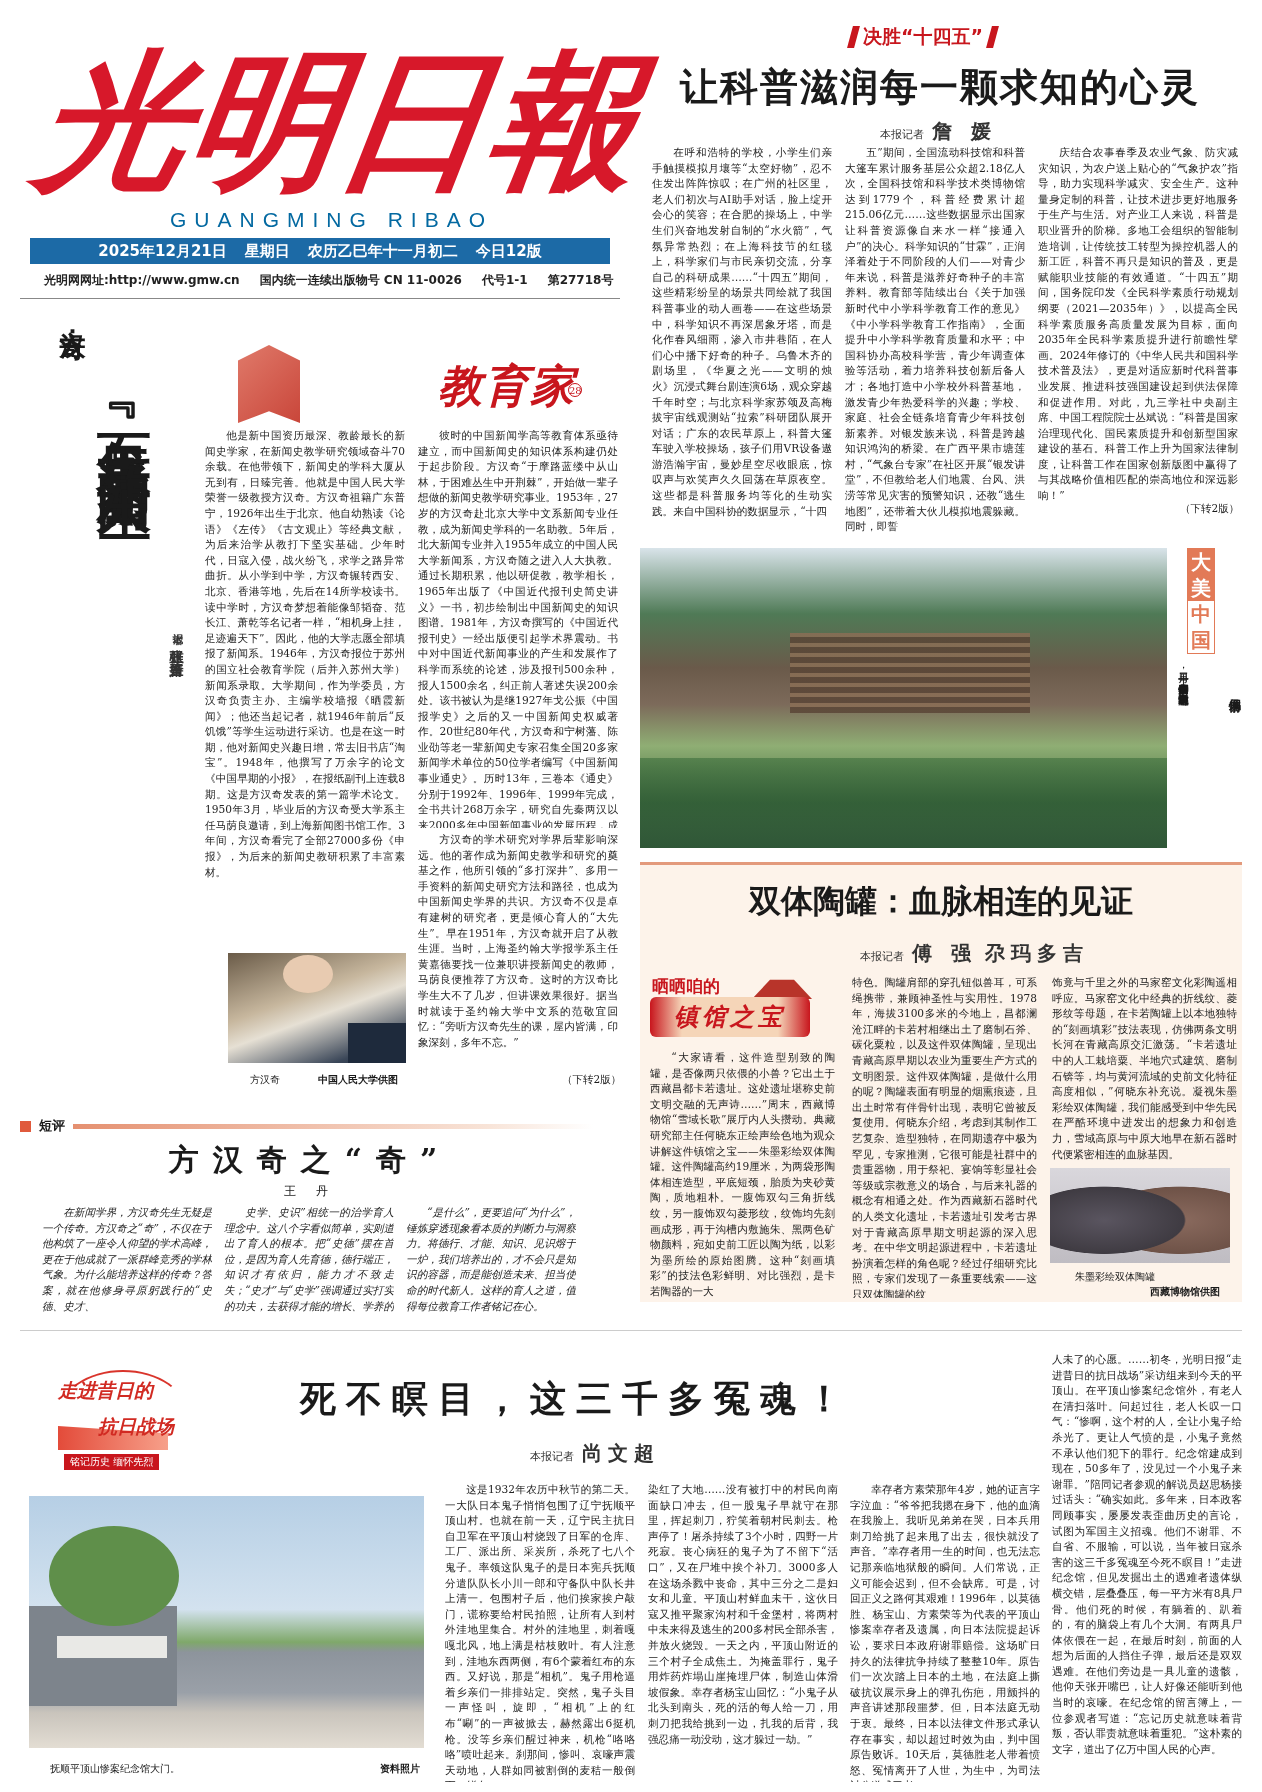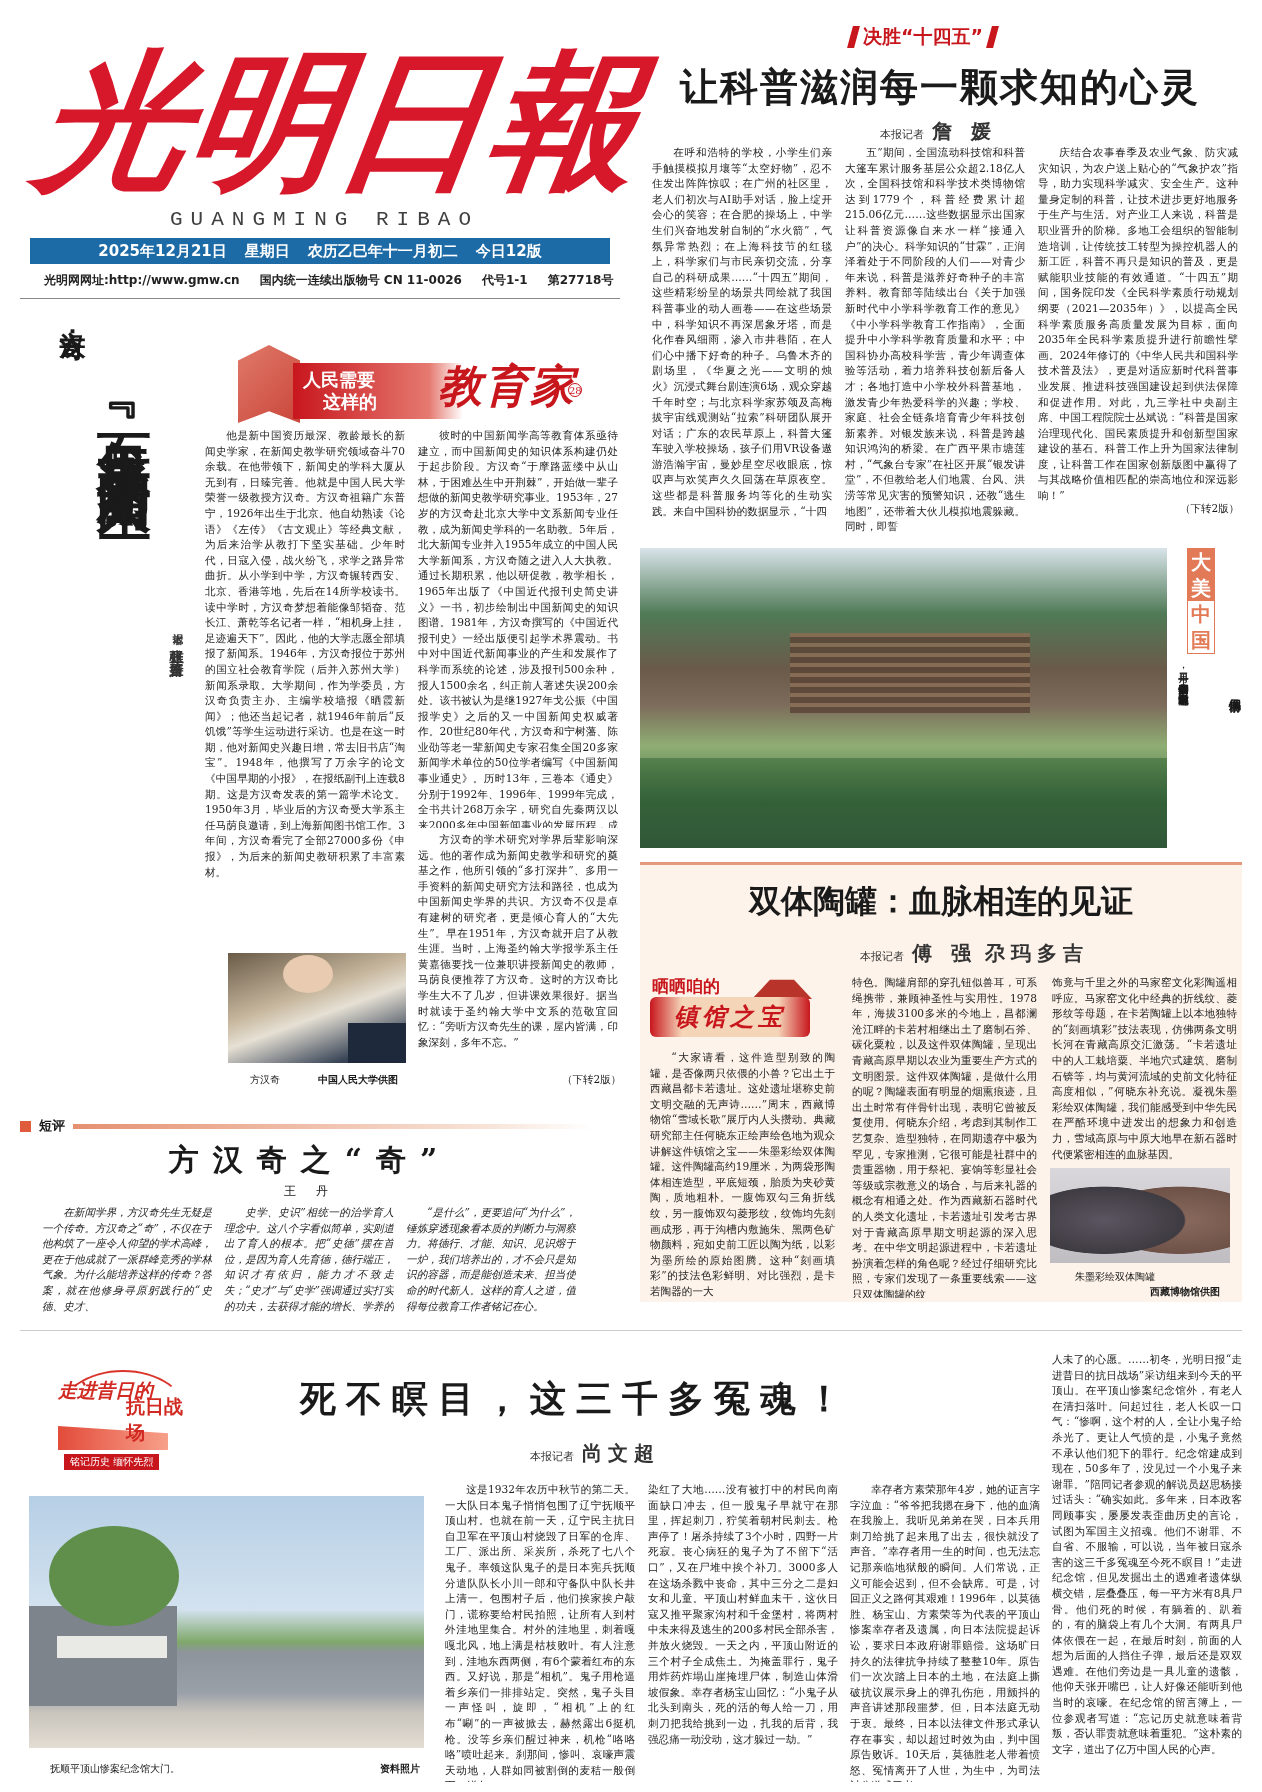--- a/index.html
+++ b/index.html
@@ -4,21 +4,21 @@
 <style>
   * { box-sizing: border-box; margin: 0; padding: 0; }
   html, body { width: 1262px; height: 1792px; background: #ffffff; overflow: hidden; }
   body { position: relative; font-family: "DejaVu Serif", "Liberation Serif", serif; color: #1a1a1a; }
   .abs { position: absolute; }
   .serif { font-family: "DejaVu Serif", "Liberation Serif", serif; }
 
   
   .masthead-logo { left: 40px; top: 30px; width: 520px; height: 180px; display:flex; align-items:center; justify-content:space-between; }
   .masthead-logo span { color: #d7182a; font-size: 150px; font-style: italic; font-weight: bold; font-family: "DejaVu Serif", serif; line-height: 1; transform: skewX(-8deg); display:inline-block; }
-  .masthead-pinyin { left: 170px; top: 208px; font-size: 21px; letter-spacing: 8px; font-family: Liberation Mono, monospace; color: #404040; }
+  .masthead-pinyin { left: 170px; top: 208px; font-size: 21px; letter-spacing: 8px; font-family: Liberation Sans, sans-serif; color: #0369a1; }
   .date-bar { left: 30px; top: 238px; width: 580px; height: 26px; background: #1c6aa6; color: #fff; font-size: 15px; font-weight: bold; font-family: "DejaVu Sans", sans-serif; display:flex; align-items:center; justify-content:center; gap: 18px; }
   .pubinfo { left: 44px; top: 272px; font-size: 12px; font-weight: bold; font-family: "DejaVu Sans", sans-serif; display:flex; gap: 20px; color:#222; }
   .rule { background:#888; height:1px; }
 
   
   .kicker { left: 850px; top: 24px; height: 26px; display:flex; align-items:center; gap:6px; color:#c8161d; font-weight:bold; font-size:19px; font-family:"DejaVu Sans",sans-serif; }
   .kicker .bar { width:7px; height:22px; background:#c8161d; transform:skewX(-15deg); }
   .hl-science { left: 630px; top: 62px; width: 620px; text-align:center; font-size: 38px; font-weight:bold; letter-spacing: 2px; }
   .byline { font-size: 11px; font-family:"DejaVu Sans",sans-serif; color:#333; }
   .byline b { font-family:"DejaVu Serif",serif; font-size:20px; margin-left:8px; letter-spacing:6px; }
@@ -52,21 +52,21 @@
   .badge-treasure { left: 650px; top: 975px; width: 170px; height: 65px; }
   .badge-treasure .t1 { position:absolute; left:2px; top:0; color:#c8161d; font-weight:bold; font-size:17px; }
   .badge-treasure .scroll { position:absolute; left:0; top:22px; width:160px; height:40px; background:linear-gradient(90deg,#c8161d,#f5d5b8 20%,#f5d5b8 80%,#c8161d); border-radius:6px; color:#c8161d; font-size:24px; font-style:italic; font-weight:bold; text-align:center; line-height:40px; letter-spacing:4px; }
   .badge-treasure .roof { position:absolute; right:8px; top:0; width:60px; height:24px; background:#b8342a; clip-path: polygon(0 100%, 30% 20%, 70% 20%, 100% 100%); }
 
   
   .bottom-rule { left: 20px; top: 1330px; width: 1222px; height:1px; background:#ccc; }
   .ww-badge { left: 48px; top: 1360px; width: 150px; height: 110px; }
   .ww-badge .arc { position:absolute; left:10px; top:10px; width:130px; height:90px; border-radius:50%; border:2px solid #d9342b; border-color:#d9342b transparent transparent transparent; }
   .ww-badge .t1 { position:absolute; left:10px; top:18px; color:#d12a22; font-weight:bold; font-style:italic; font-size:19px; font-family:"DejaVu Sans",sans-serif; }
-  .ww-badge .t2 { position:absolute; left:50px; top:34px; color:#d12a22; font-weight:bold; font-size:19px; font-family:"DejaVu Sans",sans-serif;margin-left:28px; }
+  .ww-badge .t2 { position:absolute; left:50px; top:54px; color:#d12a22; font-weight:bold; font-style:italic; font-size:19px; font-family:"DejaVu Sans",sans-serif; }
   .ww-badge .ribbon { position:absolute; left:10px; top:66px; width:110px; height:24px; background:linear-gradient(90deg,#e34b3a,#f7a08a); clip-path:polygon(0 0,100% 30%,100% 100%,0 100%); }
   .ww-badge .foot { position:absolute; left:16px; top:94px; background:#c8161d; color:#fff; font-size:10px; padding:1px 6px; font-family:"DejaVu Sans",sans-serif; }
   .hl-ghosts { left: 300px; top: 1375px; width: 650px; text-align:left; font-size: 36px; font-weight:bold; letter-spacing: 10px; }
 </style>
 </head>
 <body>
 
 <div class="abs masthead-logo">
   <span>光</span>
   <span>明</span>
@@ -110,24 +110,20 @@
 
 <div class="abs vert-small serif" style="left:56px; top:310px; height:110px;">方汉奇：</div>
 <div class="abs vert-big serif" style="left:98px; top:385px; height:640px;">『百年求真』的新闻人生</div>
 <div class="abs vert-byline" style="left:168px; top:625px; height:150px;">
   <span>本报记者</span>
   <b>张亚雄</b>
   <b>王鲁婧</b>
 </div>
 <div class="abs edu-banner">
   <div class="edu-book"></div>
-  <div class="edu-red">
-    <div>人民需要</div>
-    <div style="padding-left:20px">这样的</div>
-  </div>
   <div class="edu-script">教育家</div>
   <div class="edu-num">28</div>
 </div>
 <div class="abs body-text" style="left:205px; top:428px; width:200px; height:510px;">
     <p>他是新中国资历最深、教龄最长的新闻史学家，在新闻史教学研究领域奋斗70余载。在他带领下，新闻史的学科大厦从无到有，日臻完善。他就是中国人民大学荣誉一级教授方汉奇。方汉奇祖籍广东普宁，1926年出生于北京。他自幼熟读《论语》《左传》《古文观止》等经典文献，为后来治学从教打下坚实基础。少年时代，日寇入侵，战火纷飞，求学之路异常曲折。从小学到中学，方汉奇辗转西安、北京、香港等地，先后在14所学校读书。读中学时，方汉奇梦想着能像邹韬奋、范长江、萧乾等名记者一样，“相机身上挂，足迹遍天下”。因此，他的大学志愿全部填报了新闻系。1946年，方汉奇报位于苏州的国立社会教育学院（后并入苏州大学）新闻系录取。大学期间，作为学委员，方汉奇负责主办、主编学校墙报《晒霞新闻》；他还当起记者，就1946年前后“反饥饿”等学生运动进行采访。也是在这一时期，他对新闻史兴趣日增，常去旧书店“淘宝”。1948年，他撰写了万余字的论文《中国早期的小报》，在报纸副刊上连载8期。这是方汉奇发表的第一篇学术论文。1950年3月，毕业后的方汉奇受大学系主任马荫良邀请，到上海新闻图书馆工作。3年间，方汉奇看完了全部27000多份《申报》，为后来的新闻史教研积累了丰富素材。</p>
   </div>
 <div class="abs body-text" style="left:418px; top:428px; width:200px; height:400px;">
     <p>彼时的中国新闻学高等教育体系亟待建立，而中国新闻史的知识体系构建仍处于起步阶段。方汉奇“于摩路蓝缕中从山林，于困难丛生中开荆棘”，开始做一辈子想做的新闻史教学研究事业。1953年，27岁的方汉奇赴北京大学中文系新闻专业任教，成为新闻史学科的一名助教。5年后，北大新闻专业并入1955年成立的中国人民大学新闻系，方汉奇随之进入人大执教。通过长期积累，他以研促教，教学相长，1965年出版了《中国近代报刊史简史讲义》一书，初步绘制出中国新闻史的知识图谱。1981年，方汉奇撰写的《中国近代报刊史》一经出版便引起学术界震动。书中对中国近代新闻事业的产生和发展作了科学而系统的论述，涉及报刊500余种，报人1500余名，纠正前人著述失误200余处。该书被认为是继1927年戈公振《中国报学史》之后的又一中国新闻史权威著作。20世纪80年代，方汉奇和宁树藩、陈业劭等老一辈新闻史专家召集全国20多家新闻学术单位的50位学者编写《中国新闻事业通史》。历时13年，三卷本《通史》分别于1992年、1996年、1999年完成，全书共计268万余字，研究自先秦两汉以来2000多年中国新闻事业的发展历程，成为中国新闻史的集大成之作。与此同时，他还于1992年发起成立了国内唯一的新闻传播学一级学会——中国新闻史学会，并担任首任会长。</p>
   </div>
 <div class="abs body-text" style="left:418px; top:832px; width:200px; height:240px;">

